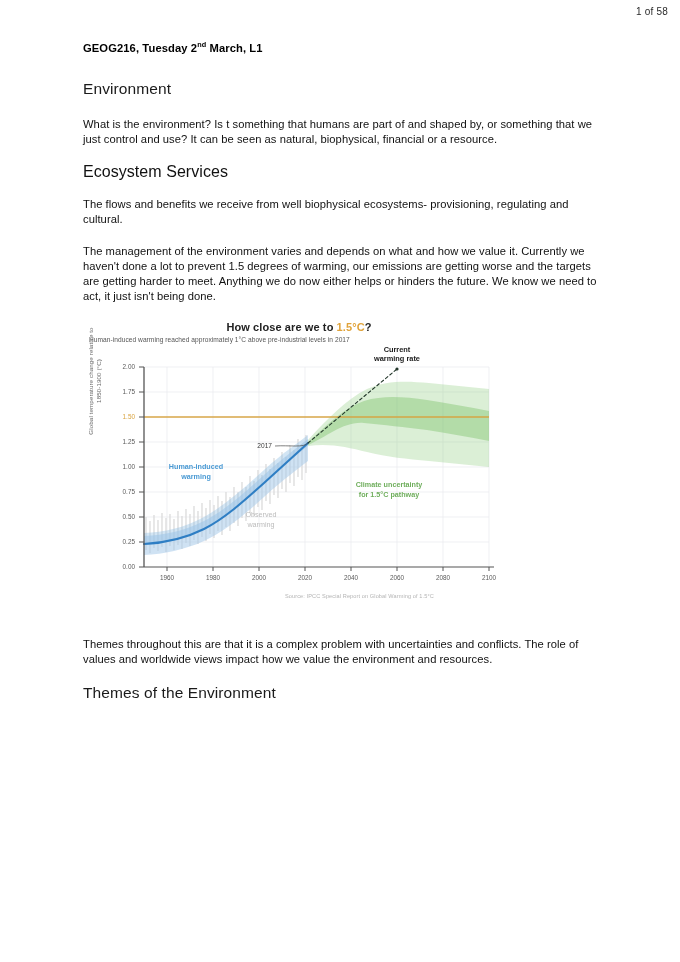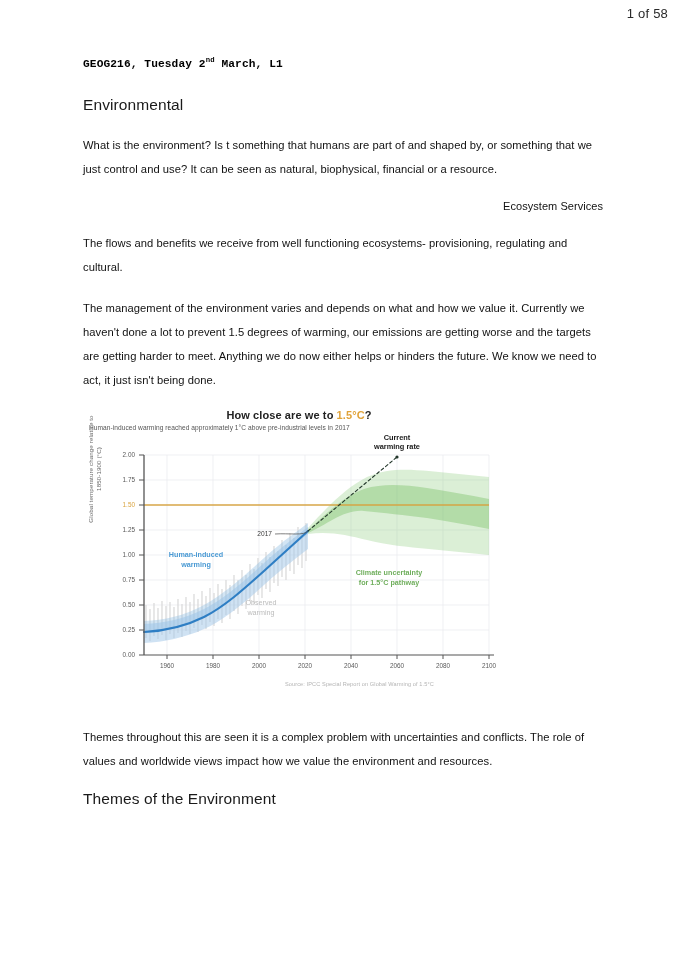--- a/index.html
+++ b/index.html
@@ -18,68 +18,66 @@
     position: relative;
     width: 680px;
     height: 962px;
     padding: 0;
   }
 
   .page-number {
     position: absolute;
     top: 6px;
     right: 12px;
-    font-size: 13px;
+    font-size: 10px;
     color: #2a2a2a;
     letter-spacing: 0.2px;
   }
 
   .content {
     position: absolute;
     left: 83px;
     top: 40px;
     width: 520px;
   }
 
   .course-line {
     font-size: 11.2px;
     font-weight: bold;
     letter-spacing: 0.1px;
-    margin: 16px 0 26px 0;
-    font-family: Liberation Mono, monospace;
+    margin: 0 0 26px 0;
   }
   .course-line sup {
     font-size: 7.3px;
     vertical-align: super;
     font-weight: bold;
   }
 
   h1.section {
     font-size: 15.5px;
     font-weight: normal;
     margin: 0 0 19px 0;
     letter-spacing: 0.1px;
     color: #1a1a1a;
   }
 
   p.body {
     font-size: 11.2px;
-    line-height: 24px;
+    line-height: 15px;
     margin: 0 0 17px 0;
     letter-spacing: 0.05px;
     color: #111111;
   }
 
   p.subhead {
-    font-size: 11px;
+    font-size: 16px;
     line-height: 16.4px;
     margin: 0 0 17px 0;
     letter-spacing: 0.05px;
     color: #111111;
-    text-align: right;
   }
 
   
   .figure {
     position: relative;
     width: 420px;
     margin: 12px 0 14px 6px;
   }
   .fig-title {
     font-size: 11px;
@@ -134,27 +132,27 @@
 <body>
 
 <div class="page">
 
   <div class="page-number">1 of 58</div>
 
   <div class="content">
 
     <p class="course-line"><span>GEOG216, Tuesday 2</span><sup>nd</sup><span> March, L1</span></p>
 
-    <h1 class="section">Environmental</h1>
+    <h1 class="section">Environment</h1>
 
     <p class="body">What is the environment? Is t something that humans are part of and shaped by, or something that we just control and use? It can be seen as natural, biophysical, financial or a resource.</p>
 
     <p class="subhead">Ecosystem Services</p>
 
-    <p class="body">The flows and benefits we receive from well functioning ecosystems- provisioning, regulating and cultural.</p>
+    <p class="body">The flows and benefits we receive from well biophysical ecosystems- provisioning, regulating and cultural.</p>
 
     <p class="body">The management of the environment varies and depends on what and how we value it. Currently we haven't done a lot to prevent 1.5 degrees of warming, our emissions are getting worse and the targets are getting harder to meet. Anything we do now either helps or hinders the future. We know we need to act, it just isn't being done.</p>
 
     <div class="figure">
 
       <div class="fig-title"><span>How close are we to </span><span class="hl">1.5°C</span><span>?</span></div>
 
       <div class="fig-sub">Human-induced warming reached approximately 1°C above pre-industrial levels in 2017</div>
 
       <div class="chart-wrap">
@@ -334,19 +332,19 @@
             <text x="300" y="152">for 1.5°C pathway</text>
           </g>
 
         </svg>
 
         <div class="fig-source">Source: IPCC Special Report on Global Warming of 1.5°C</div>
 
       </div>
     </div>
 
-    <p class="body">Themes throughout this are seen it is a complex problem with uncertainties and conflicts. The role of values and worldwide views impact how we value the environment and resources.</p>
+    <p class="body">Themes throughout this are that it is a complex problem with uncertainties and conflicts. The role of values and worldwide views impact how we value the environment and resources.</p>
 
     <h1 class="section">Themes of the Environment</h1>
 
 
   </div>
 </div>
 
 </body></html>

